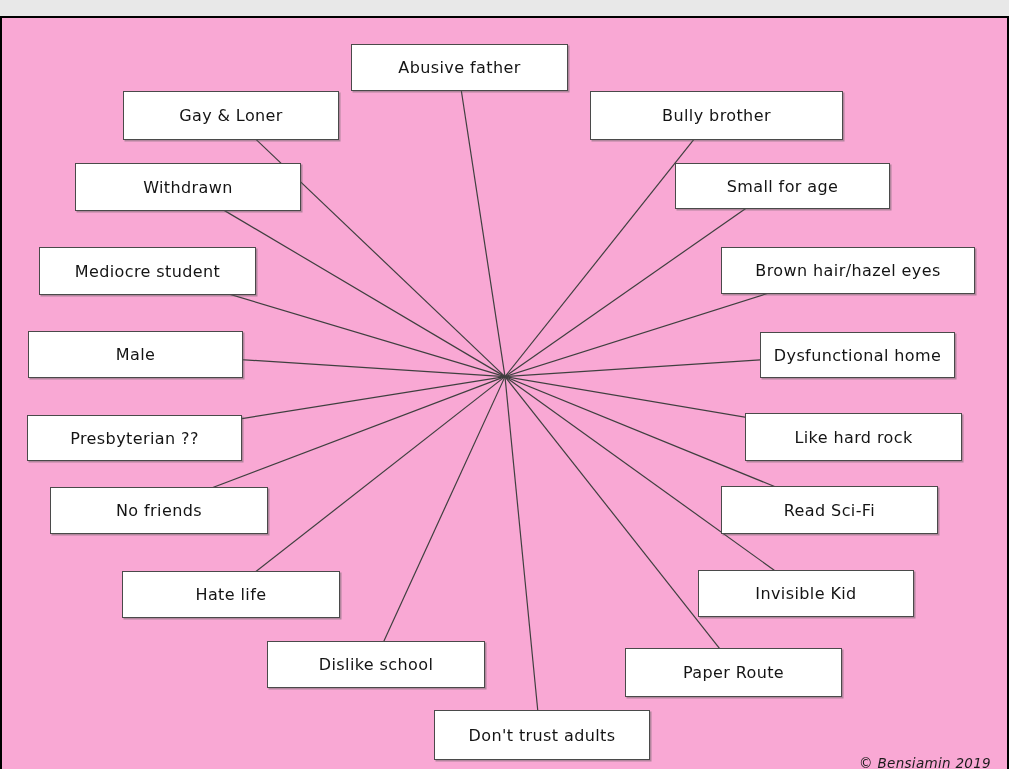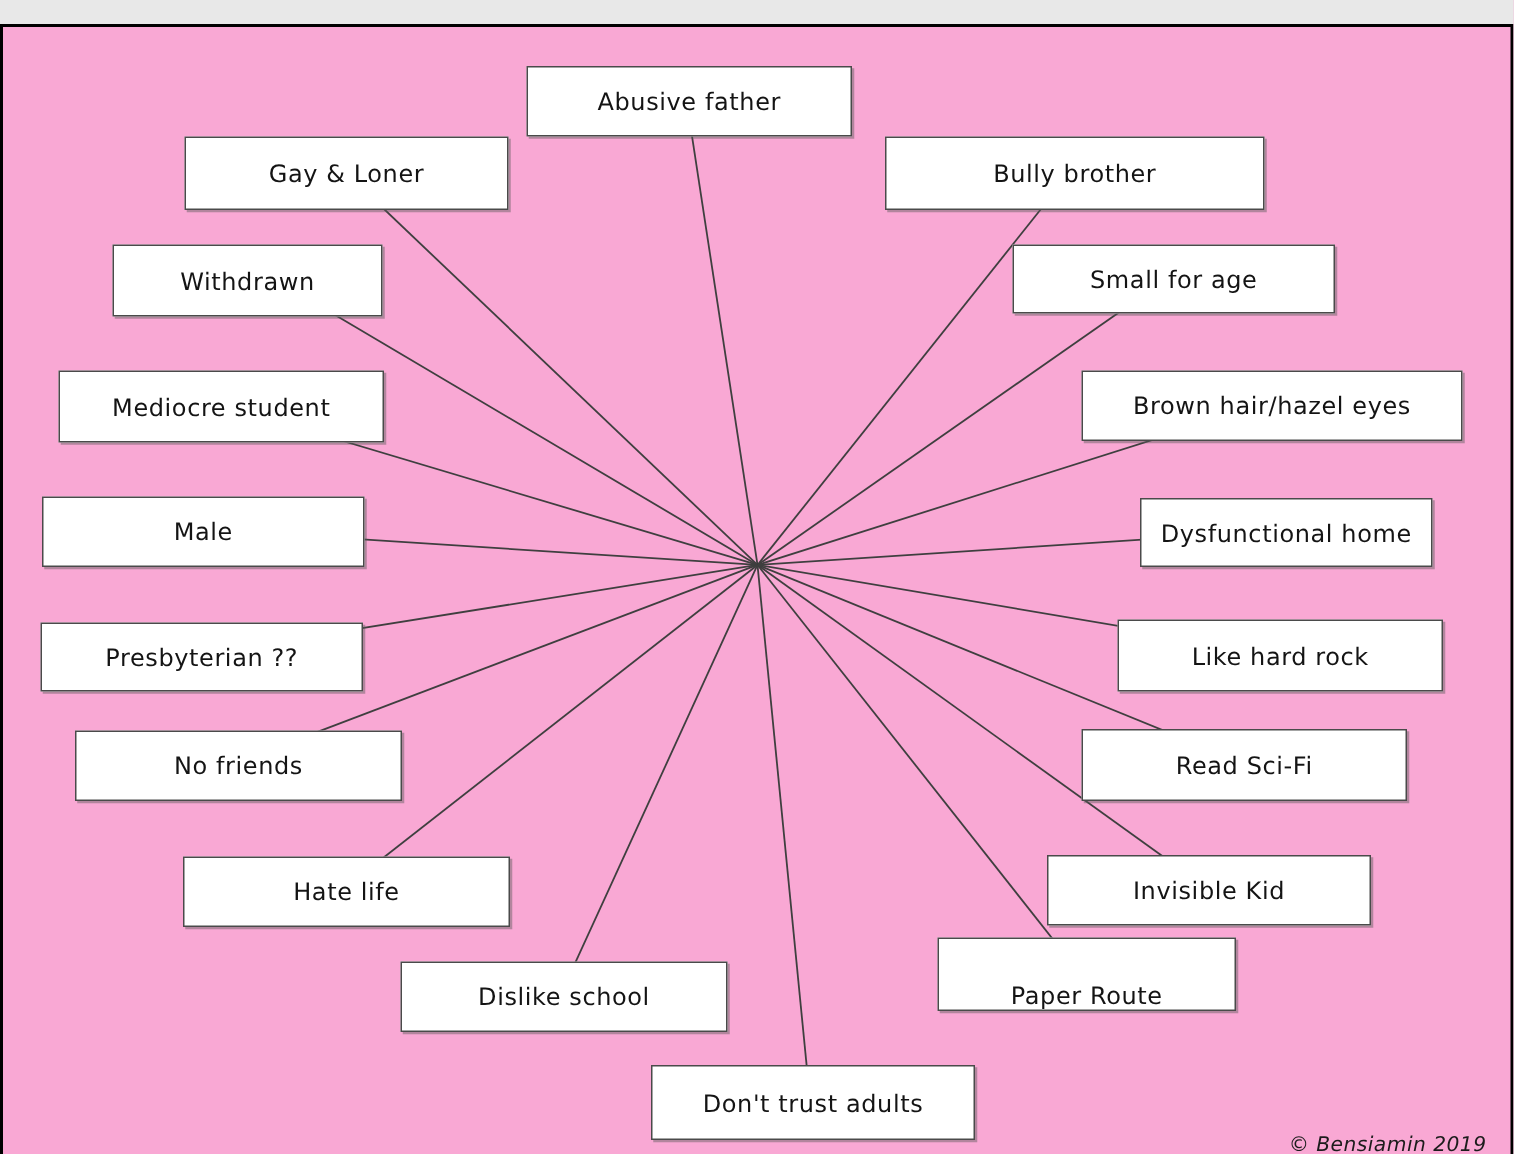--- a/index.html
+++ b/index.html
@@ -84,21 +84,21 @@
   <div>
       <div class="node-box" style="left: 349px; top: 26px; width: 217px; height: 47px;">
         <span>Abusive father</span>
       </div>
       <div class="node-box" style="left: 121px; top: 73px; width: 216px; height: 49px;">
         <span>Gay &amp; Loner</span>
       </div>
       <div class="node-box" style="left: 588px; top: 73px; width: 253px; height: 49px;">
         <span>Bully brother</span>
       </div>
-      <div class="node-box" style="left: 73px; top: 145px; width: 180px; height: 48px;">
+      <div class="node-box" style="left: 73px; top: 145px; width: 226px; height: 48px;">
         <span>Withdrawn</span>
       </div>
       <div class="node-box" style="left: 673px; top: 145px; width: 215px; height: 46px;">
         <span>Small for age</span>
       </div>
       <div class="node-box" style="left: 37px; top: 229px; width: 217px; height: 48px; text-align: center;">
         <span>Mediocre student</span>
       </div>
       <div class="node-box" style="left: 719px; top: 229px; width: 254px; height: 47px;">
         <span>Brown hair/hazel eyes</span>
@@ -123,21 +123,21 @@
       </div>
       <div class="node-box" style="left: 120px; top: 553px; width: 218px; height: 47px;">
         <span>Hate life</span>
       </div>
       <div class="node-box" style="left: 696px; top: 552px; width: 216px; height: 47px;">
         <span>Invisible Kid</span>
       </div>
       <div class="node-box" style="left: 265px; top: 623px; width: 218px; height: 47px; justify-content: center;">
         <span>Dislike  school</span>
       </div>
-      <div class="node-box" style="left: 623px; top: 607px; width: 199px; height: 49px; align-items: flex-end;">
+      <div class="node-box" style="left: 623px; top: 630px; width: 217px; height: 49px;">
         <span>Paper Route</span>
       </div>
       <div class="node-box" style="left: 432px; top: 692px; width: 216px; height: 50px;">
         <span>Don't trust adults</span>
       </div>
     </div>
 
 
   <div class="copyright">© Bensiamin 2019</div>
 

